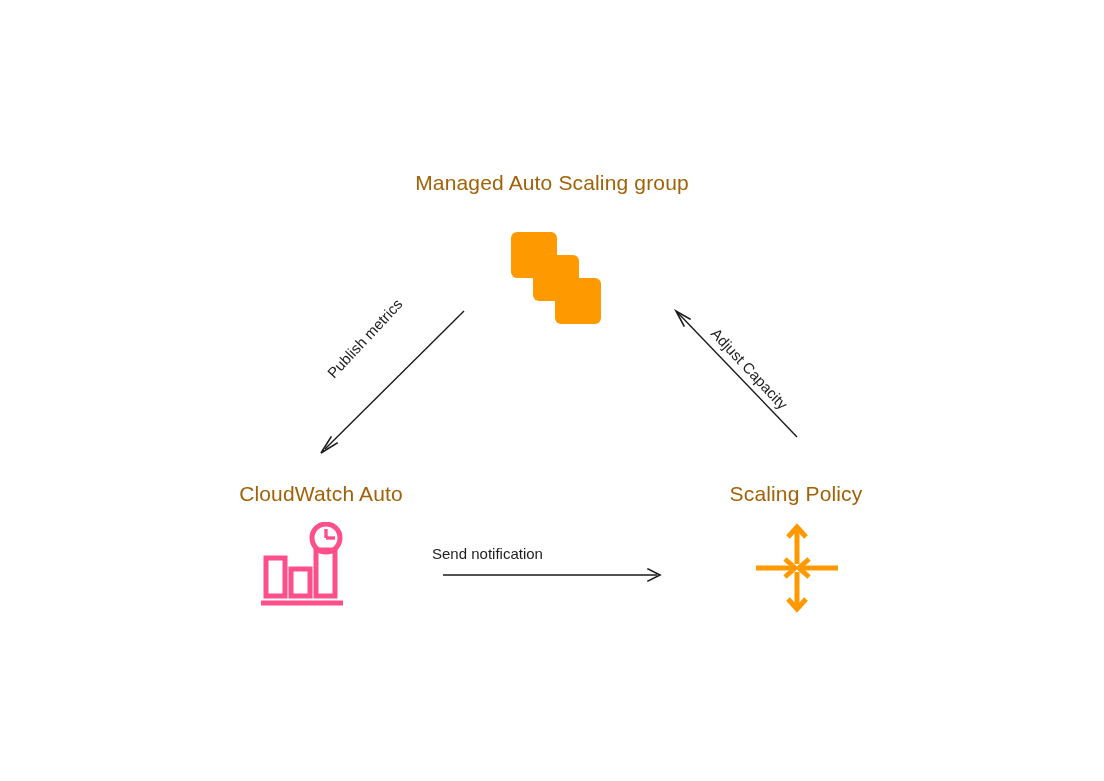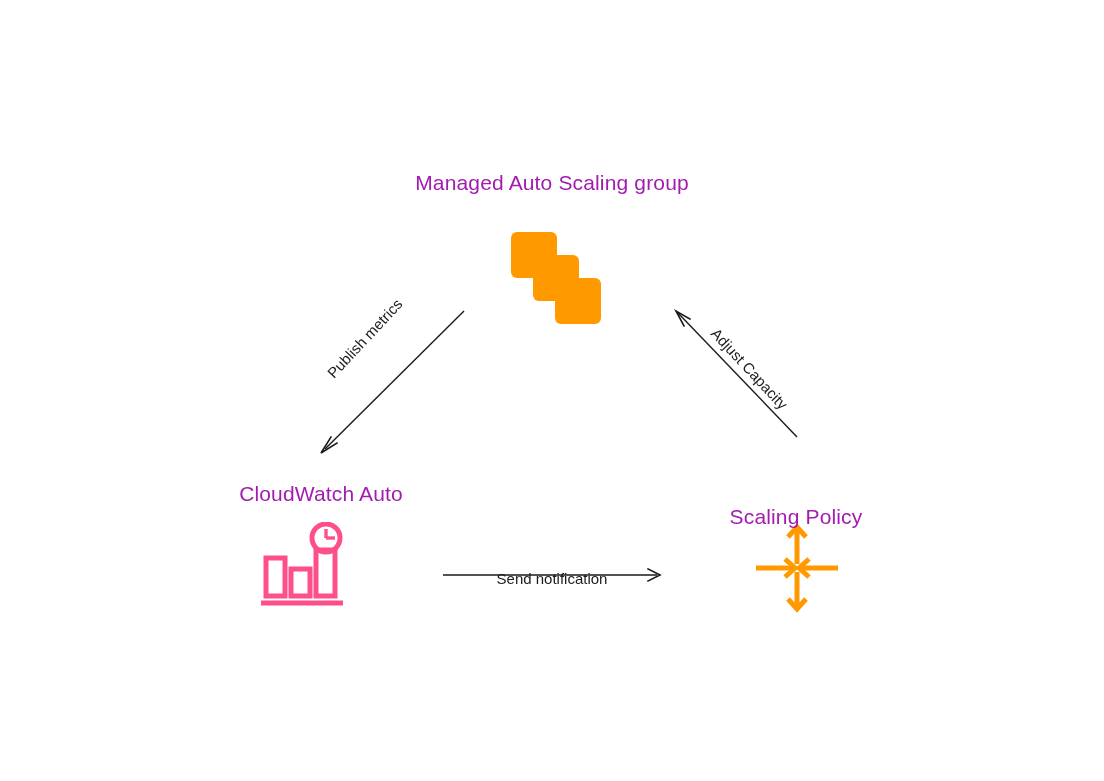--- a/index.html
+++ b/index.html
@@ -21,21 +21,21 @@
     left: 0;
     top: 0;
     width: 1104px;
     height: 781px;
   }
 
   .node-label {
     position: absolute;
     font-size: 21px;
     font-weight: 400;
-    color: #a21caf;
+    color: #a16207;
     letter-spacing: 0.15px;
     white-space: nowrap;
     text-align: center;
   }
 
   #asg-title {
     left: 0;
     top: 171px;
     width: 1104px;
   }
@@ -43,21 +43,20 @@
   #cw-title {
     left: 151px;
     top: 482px;
     width: 340px;
   }
 
   #sp-title {
     left: 626px;
     top: 482px;
     width: 340px;
-    margin-top: 23px;
   }
 
   .edge-label {
     position: absolute;
     font-size: 15px;
     color: #1d1d1d;
     white-space: nowrap;
   }
 
   #label-publish {
@@ -69,23 +68,22 @@
 
   #label-adjust {
     left: 714px;
     top: 322px;
     transform: rotate(47deg);
     transform-origin: left center;
   }
 
   #label-send {
     left: 432px;
-    top: 570px;
+    top: 545px;
     width: 240px;
-    text-align: center;
   }
 
   .icon-wrap {
     position: absolute;
   }
 
   #asg-icon { left: 500px; top: 227px; width: 104px; height: 104px; }
   #cw-icon  { left: 258px; top: 522px; width: 94px;  height: 92px; }
   #sp-icon  { left: 752px; top: 522px; width: 90px;  height: 92px; }
 </style>

